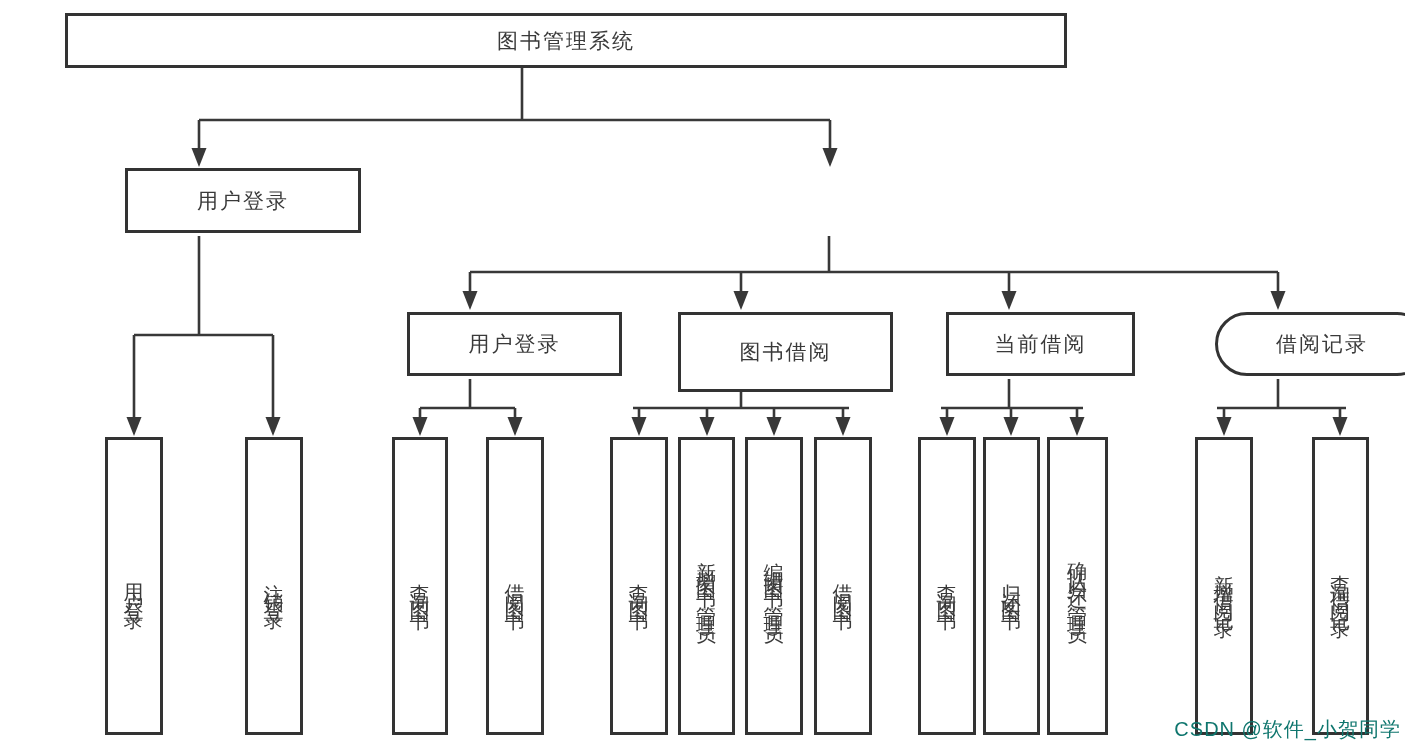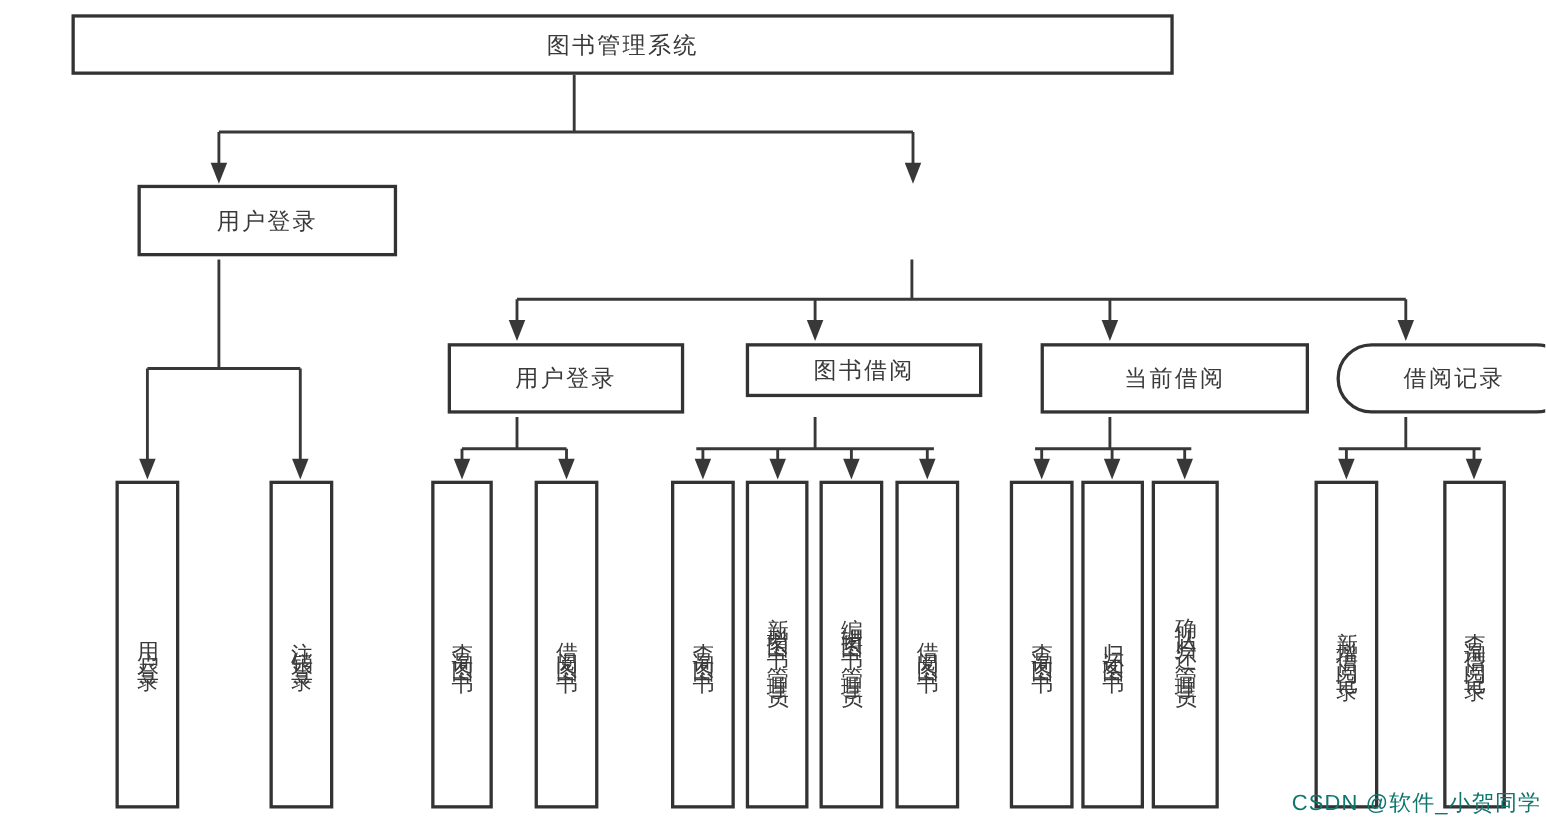--- a/index.html
+++ b/index.html
@@ -112,24 +112,24 @@
     <span>图书管理系统</span>
   </div>
 
   <div class="hnode" style="left:81px; top:168px; width:236px; height:65px;">
     <span>用户登录</span>
   </div>
 
   <div class="hnode" style="left:363px; top:312px; width:215px; height:64px;">
     <span>用户登录</span>
   </div>
-  <div class="hnode" style="left:634px; top:312px; width:215px; height:49px;">
+  <div class="hnode" style="left:634px; top:312px; width:215px; height:80px;">
     <span>图书借阅</span>
   </div>
-  <div class="hnode" style="left:902px; top:312px; width:244px; height:64px;">
+  <div class="hnode" style="left:902px; top:312px; width:189px; height:64px;">
     <span>当前借阅</span>
   </div>
   <div class="hnode" style="left:1171px; top:312px; width:214px; height:64px;border-radius:32px;">
     <span>借阅记录</span>
   </div>
 
   <div class="vnode" style="left:105px;">
     <span>用户登录</span>
   </div>
   <div class="vnode" style="left:245px;">

